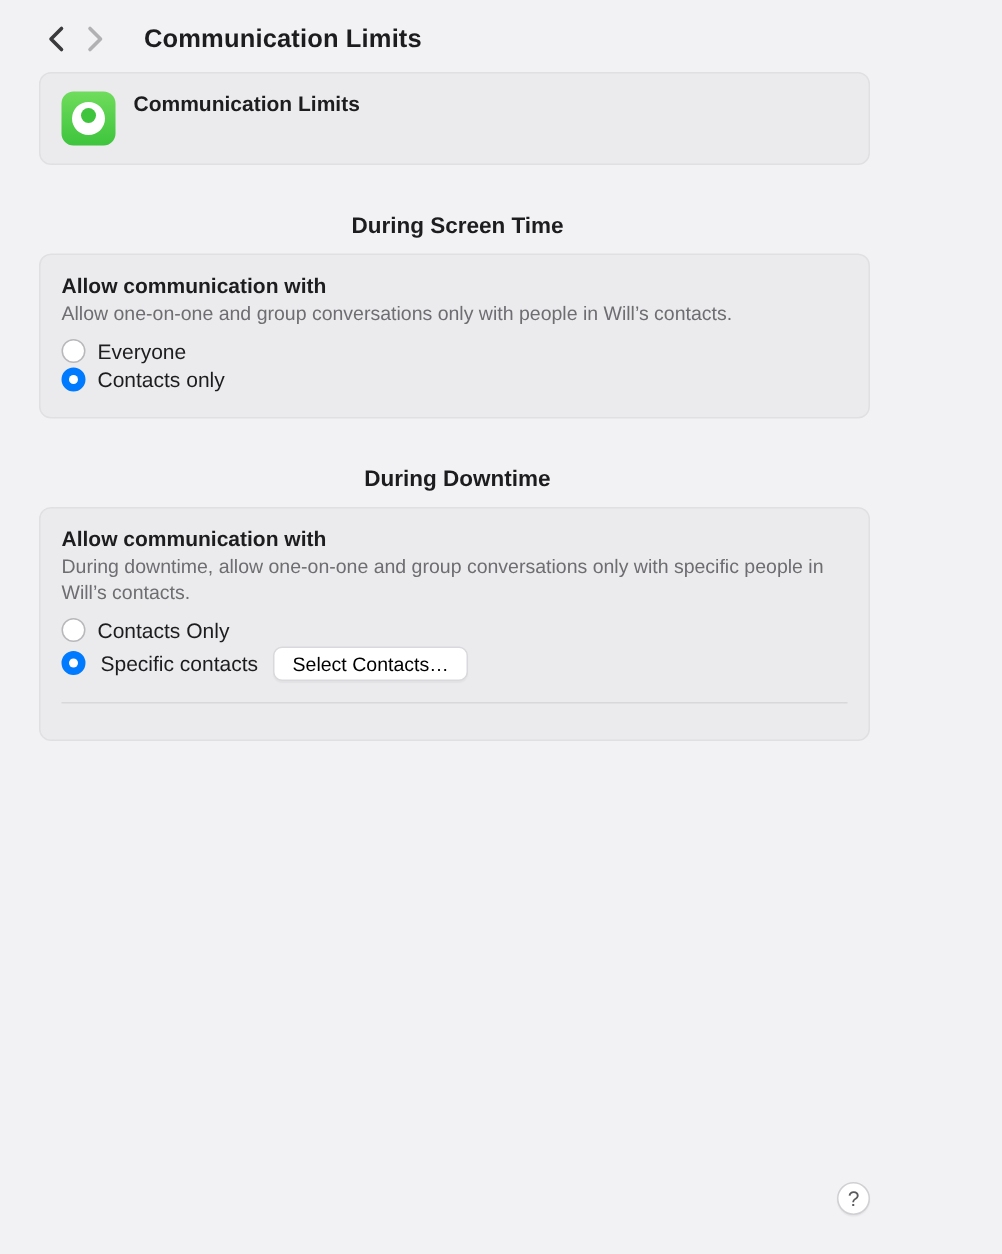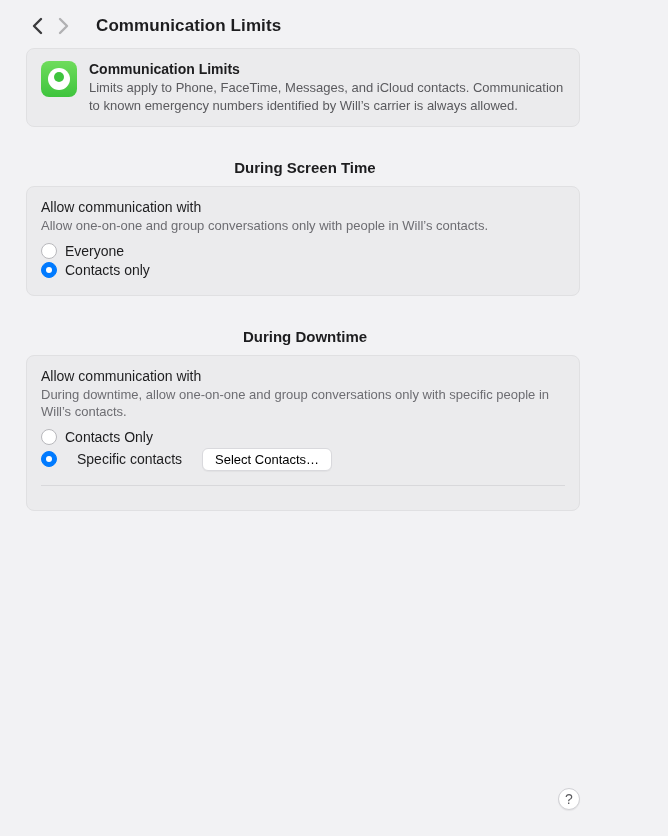--- a/index.html
+++ b/index.html
@@ -87,21 +87,21 @@
       font-size: 15px;
       font-weight: 700;
       margin: 32px 0 10px 4px;
       text-align: center;
     }
     .group-card {
       padding: 12px 14px 14px 14px;
     }
     .group-title {
       font-size: 14px;
-      font-weight: 400;
+      font-weight: 700;
       margin-bottom: 2px;
     }
     .group-desc {
       font-size: 13px;
       color: #6d6d72;
       line-height: 1.35;
       margin-bottom: 8px;
     }
     .radio-row {
       display: flex;
@@ -129,21 +129,21 @@
       position: absolute;
       top: 50%; left: 50%;
       width: 6px; height: 6px;
       background: #fff;
       border-radius: 50%;
       transform: translate(-50%,-50%);
     }
     .inline-actions {
       display: flex;
       align-items: center;
-      gap: 20px;
+      gap: 10px;
     }
     .btn {
       font-size: 13px;
       background: #fff;
       border: 1px solid #d9d9dd;
       border-radius: 6px;
       padding: 3px 12px;
       cursor: pointer;
       box-shadow: 0 1px 1px rgba(0,0,0,0.04);
     }
@@ -221,21 +221,20 @@
 <div class="content">
 
   <div class="card intro-card">
     <div class="app-icon">
       <div class="app-icon-inner">
             <div class="app-icon-head"></div>
           </div>
     </div>
     <div class="intro-text">
       <h3>Communication Limits</h3>
-      <p>Limits apply to Phone, FaceTime, Messages, and iCloud contacts. Communication to known emergency numbers identified by Will’s carrier is always allowed.</p>
     </div>
   </div>
 
   <div class="section-heading">During Screen Time</div>
   <div class="card group-card">
     <div class="group-title">Allow communication with</div>
     <div class="group-desc">Allow one-on-one and group conversations only with people in Will’s contacts.</div>
 
     <div class="radio-row">
       <div class="radio"></div>

